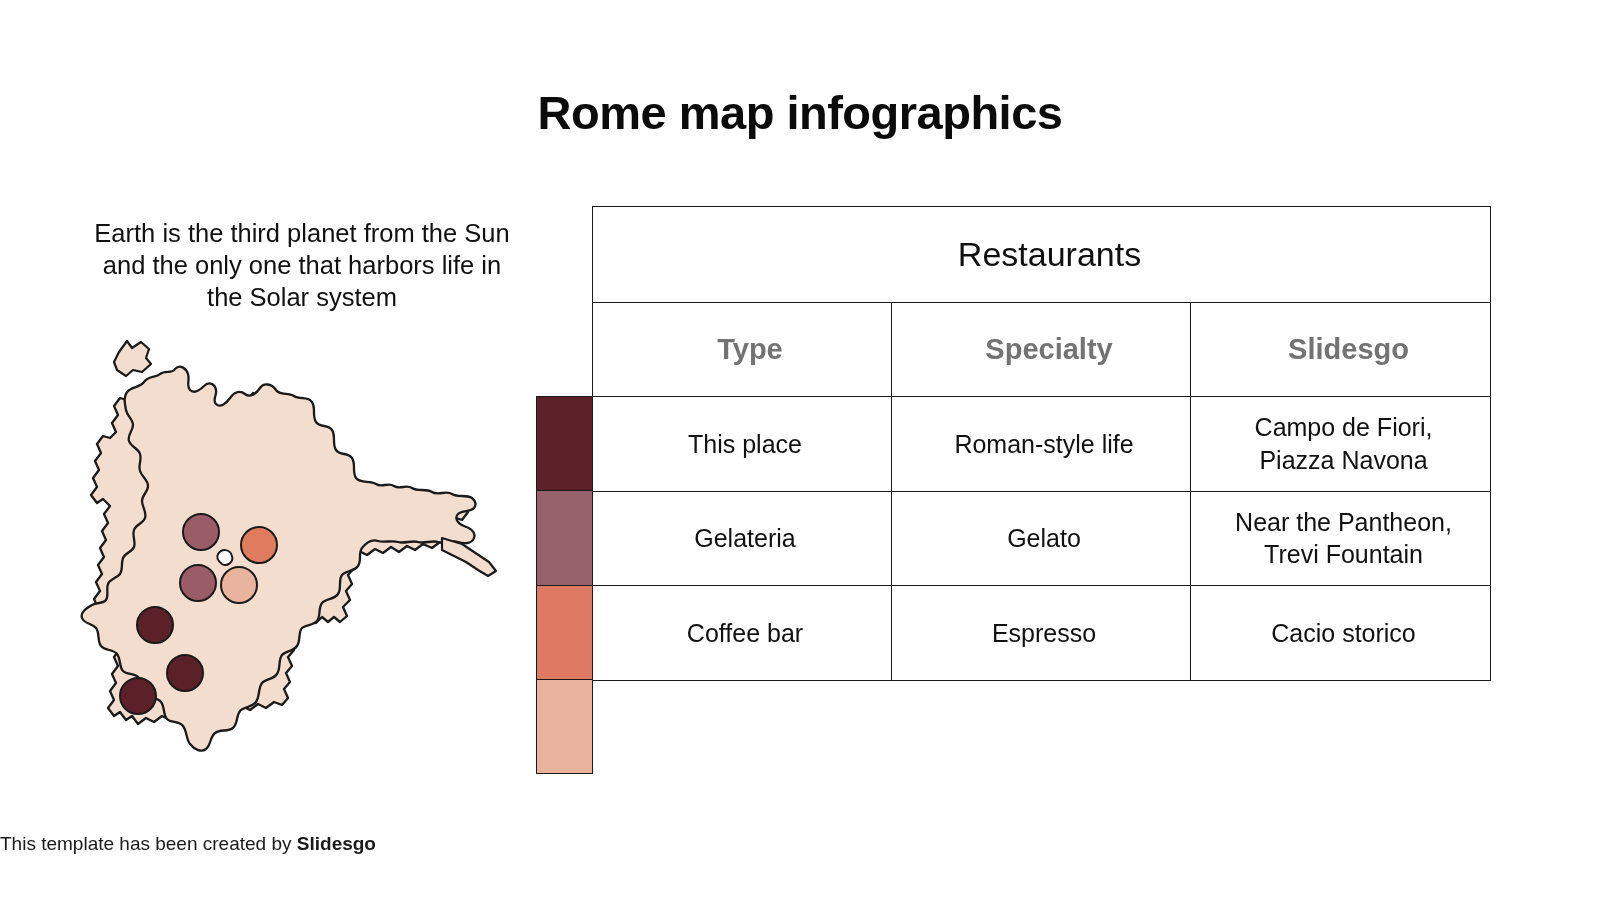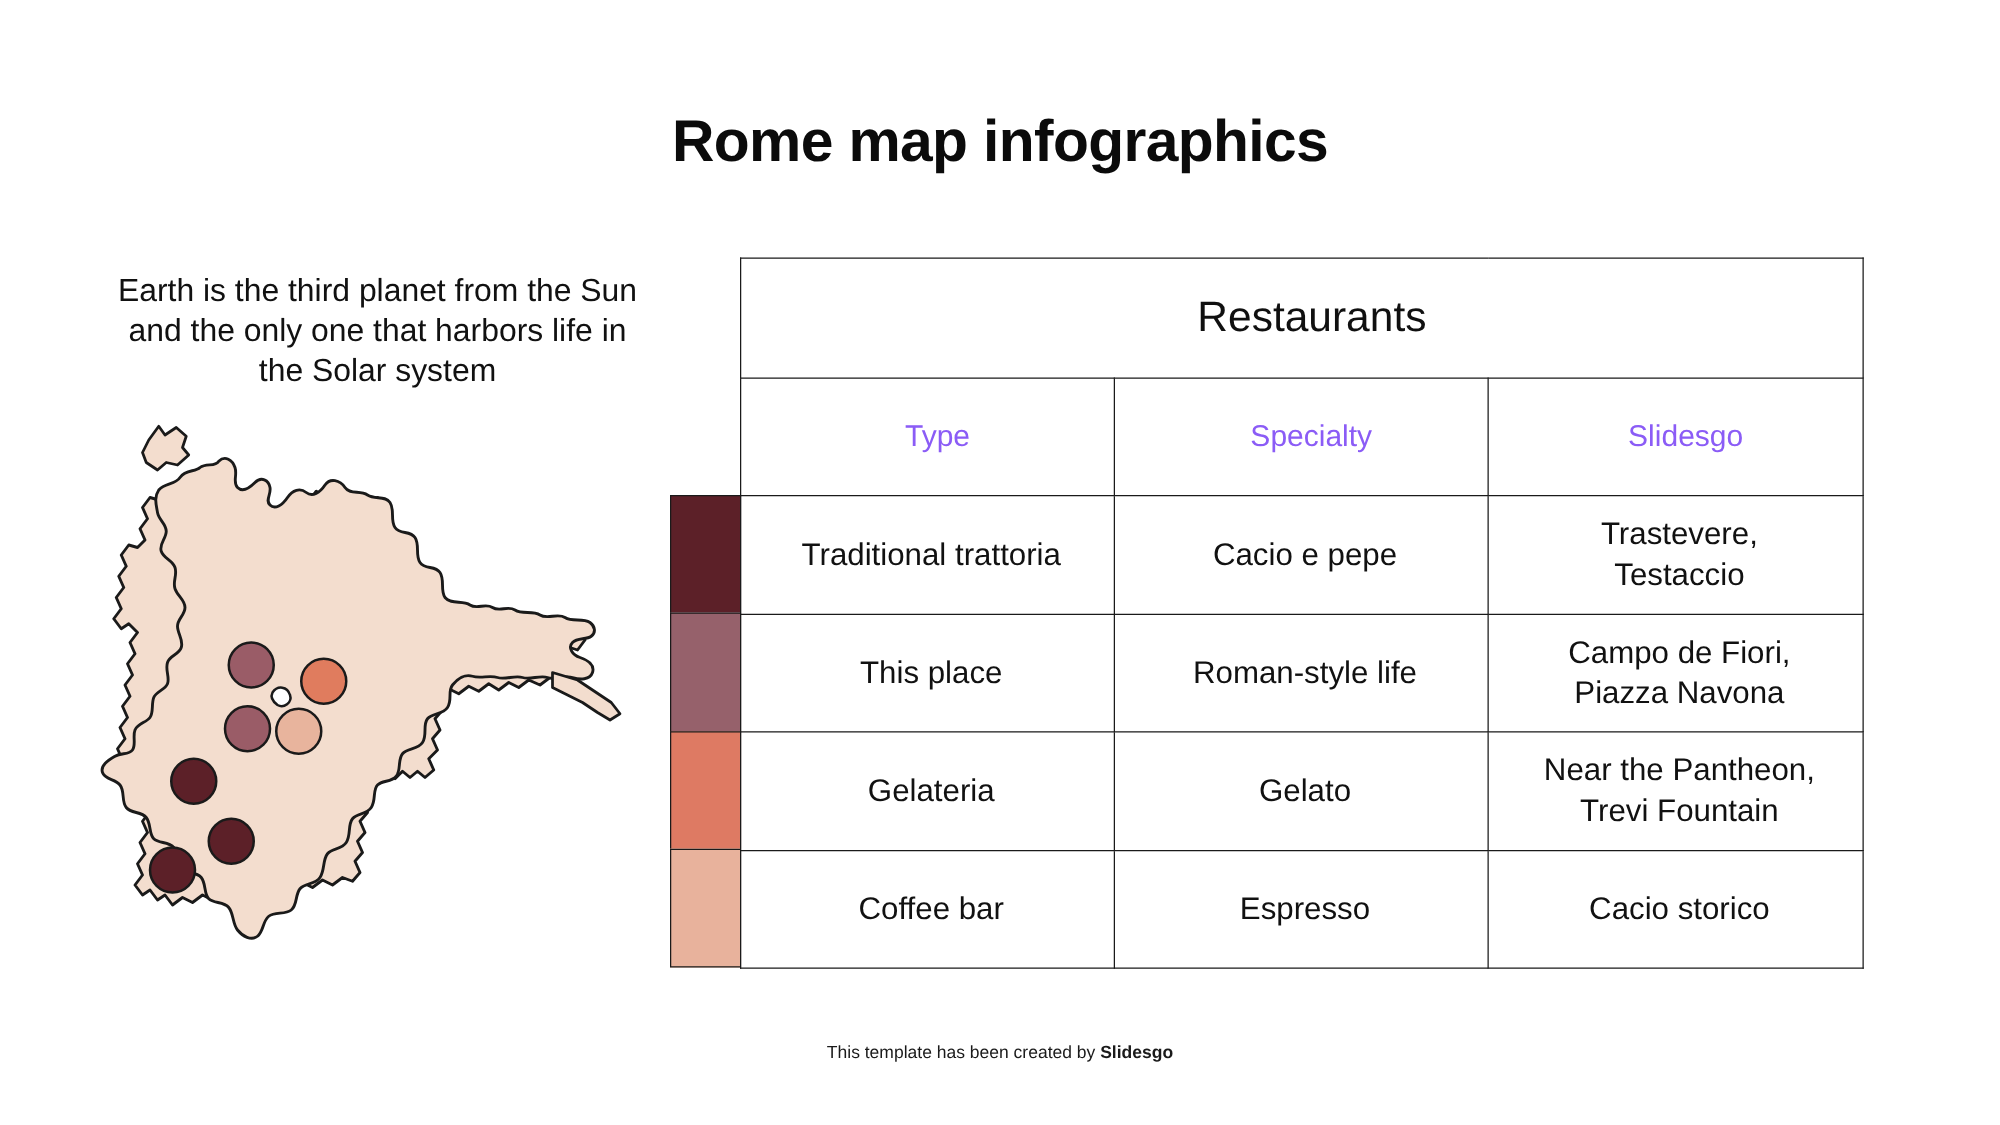--- a/index.html
+++ b/index.html
@@ -76,43 +76,43 @@
     padding-left:16px;
   }
   .grouphead {
     height:96px;
     font-size:34px;
     font-weight:400;
     color:#101010;
   }
   .colhead {
     height:94px;
-    font-size:24px;
-    font-weight:400;
-    color:#8b5cf6;
+    font-size:29px;
+    font-weight:700;
+    color:#737373;
   }
   .cell {
     height:94.5px;
     font-size:25px;
     font-weight:400;
     line-height:1.3;
     color:#111;
     padding:4px 10px;
   }
   .col-type  { width:299px; }
   .col-spec  { width:299px; }
   .col-loc   { width:300px; }
 
   
   .footer {
     position:absolute;
     left:0; top:833px;
     width:1600px;
-    text-align:center;
-    font-size:14px;
+    text-align:left;
+    font-size:19px;
     color:#1a1a1a;
   }
   .footer b { font-weight:700; }
 </style>
 </head>
 <body>
 
 <div class="slide">
 
   <div class="title">Rome map infographics</div>
@@ -271,25 +271,20 @@
       <tbody>
         <tr>
           <td class="grouphead" colspan="3">Restaurants</td>
         </tr>
         <tr>
           <td class="colhead">Type</td>
           <td class="colhead">Specialty</td>
           <td class="colhead">Slidesgo</td>
         </tr>
         <tr>
-          <td class="cell">Traditional trattoria</td>
-          <td class="cell">Cacio e pepe</td>
-          <td class="cell">Trastevere,<br>Testaccio</td>
-        </tr>
-        <tr>
           <td class="cell">This place</td>
           <td class="cell">Roman-style life</td>
           <td class="cell">Campo de Fiori,<br>Piazza Navona</td>
         </tr>
         <tr>
           <td class="cell">Gelateria</td>
           <td class="cell">Gelato</td>
           <td class="cell">Near the Pantheon,<br>Trevi Fountain</td>
         </tr>
         <tr>

